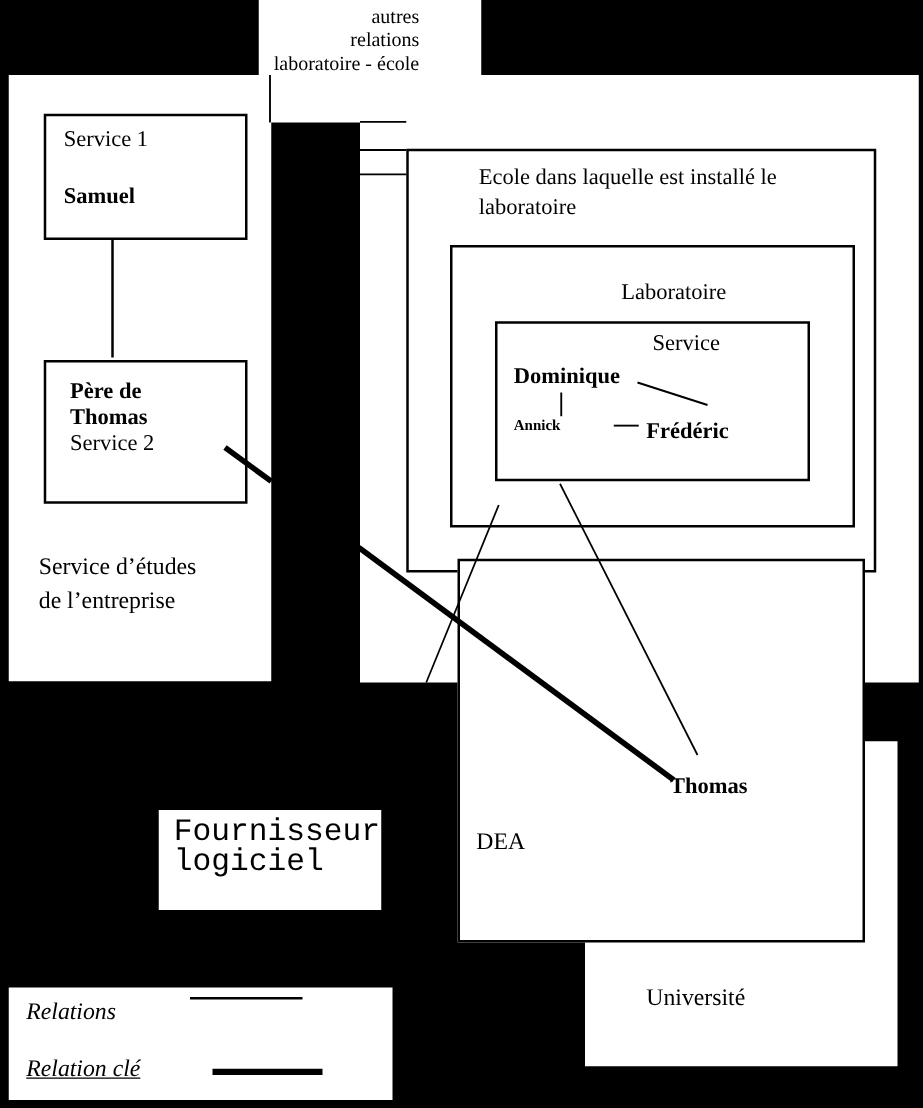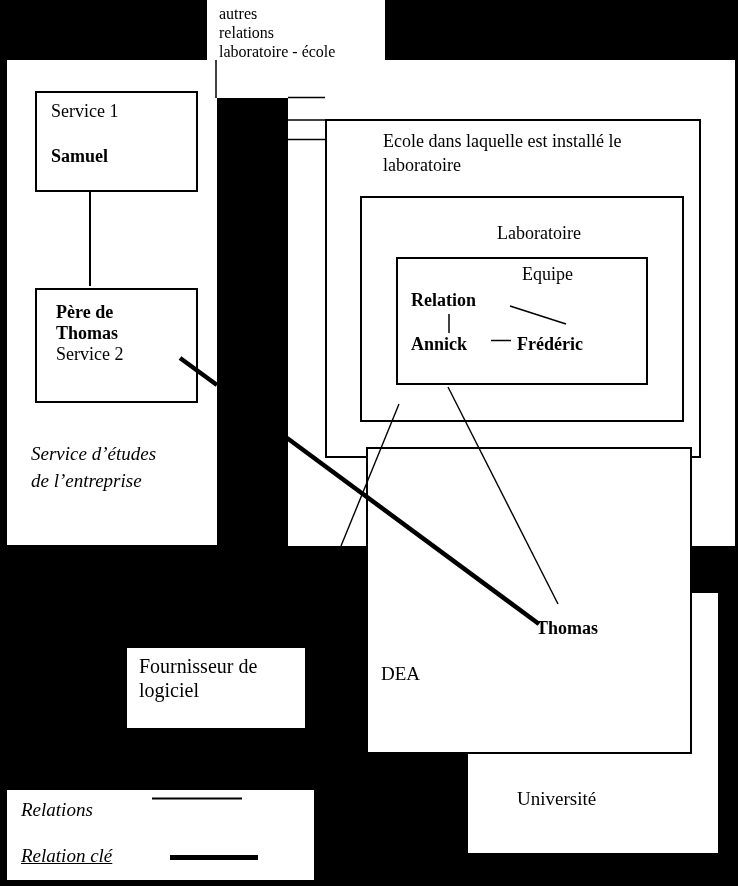--- a/index.html
+++ b/index.html
@@ -17,69 +17,69 @@
 </style>
 </head>
 <body>
 
 <div id="stage">
 
   <div class="surface" style="left:288px;top:60px;width:447px;height:486px;"></div>
   <div class="surface" style="left:215px;top:60px;width:74px;height:38px;"></div>
 
   <div class="surface" style="left:207px;top:0;width:178px;height:60px;"></div>
-  <div class="txt" style="left:219px;top:4px;font-size:16px;line-height:19px;">
+  <div class="txt" style="left:219px;top:4px;font-size:16px;line-height:19px;text-align:right;">
     <span>autres</span>
     <span>relations</span>
     <span>laboratoire - école</span>
   </div>
 
 
   <div class="surface" style="left:7px;top:60px;width:210px;height:485px;"></div>
 
   <div class="bordered" style="left:35px;top:91px;width:163px;height:101px;"></div>
   <div class="txt" style="left:51px;top:101px;font-size:18px;">Service 1</div>
   <div class="txt b" style="left:51px;top:146px;font-size:18px;">Samuel</div>
 
   <div class="bordered" style="left:35px;top:288px;width:163px;height:115px;"></div>
   <div class="txt" style="left:56px;top:302px;font-size:18px;line-height:21px;">
     <span class="b">Père de</span>
     <span class="b">Thomas</span>
     <span>Service 2</span>
   </div>
 
-  <div class="txt" style="left:31px;top:440px;font-size:19px;line-height:27px;font-style:italic;">
+  <div class="txt" style="left:31px;top:440px;font-size:19px;line-height:27px;">
     <span>Service d’études</span>
     <span>de l’entreprise</span>
   </div>
 
   <div class="bordered" style="left:325px;top:119px;width:376px;height:339px;"></div>
   <div class="txt" style="left:383px;top:129px;font-size:18px;line-height:24px;">
     <span>Ecole dans laquelle est installé le</span>
     <span>laboratoire</span>
   </div>
 
   <div class="bordered" style="left:360px;top:196px;width:324px;height:226px;"></div>
   <div class="txt" style="left:497px;top:223px;font-size:18px;">Laboratoire</div>
 
   <div class="bordered" style="left:396px;top:257px;width:252px;height:128px;"></div>
-  <div class="txt" style="left:522px;top:264px;font-size:18px;">Equipe</div>
-  <div class="txt b" style="left:411px;top:290px;font-size:18px;">Relation</div>
-  <div class="txt b" style="left:411px;top:334px;font-size:18px;">Annick</div>
+  <div class="txt" style="left:522px;top:264px;font-size:18px;">Service</div>
+  <div class="txt b" style="left:411px;top:290px;font-size:18px;">Dominique</div>
+  <div class="txt b" style="left:411px;top:334px;font-size:12px;">Annick</div>
   <div class="txt b" style="left:517px;top:334px;font-size:18px;">Frédéric</div>
 
   <div class="surface" style="left:468px;top:593px;width:250px;height:260px;"></div>
 
   <div class="bordered" style="left:366px;top:447px;width:326px;height:307px;"></div>
   <div class="txt b" style="left:536px;top:618px;font-size:18px;">Thomas</div>
   <div class="txt" style="left:381px;top:663px;font-size:19px;">DEA</div>
   <div class="txt" style="left:517px;top:788px;font-size:19px;">Université</div>
 
   <div class="surface" style="left:127px;top:648px;width:178px;height:80px;"></div>
-  <div class="txt" style="left:139px;top:654px;font-size:20px;line-height:24px;">
+  <div class="txt" style="left:139px;top:654px;font-size:25px;line-height:24px;font-family:Liberation Mono, monospace;">
     <span>Fournisseur de</span>
     <span>logiciel</span>
   </div>
 
   <div class="surface" style="left:7px;top:790px;width:307px;height:90px;"></div>
   <div class="txt i" style="left:21px;top:799px;font-size:19px;">Relations</div>
   <div class="txt i" style="left:21px;top:845px;font-size:19px;text-decoration:underline;">Relation clé</div>
 
   <svg class="overlay" width="738" height="886" viewBox="0 0 738 886">
 

